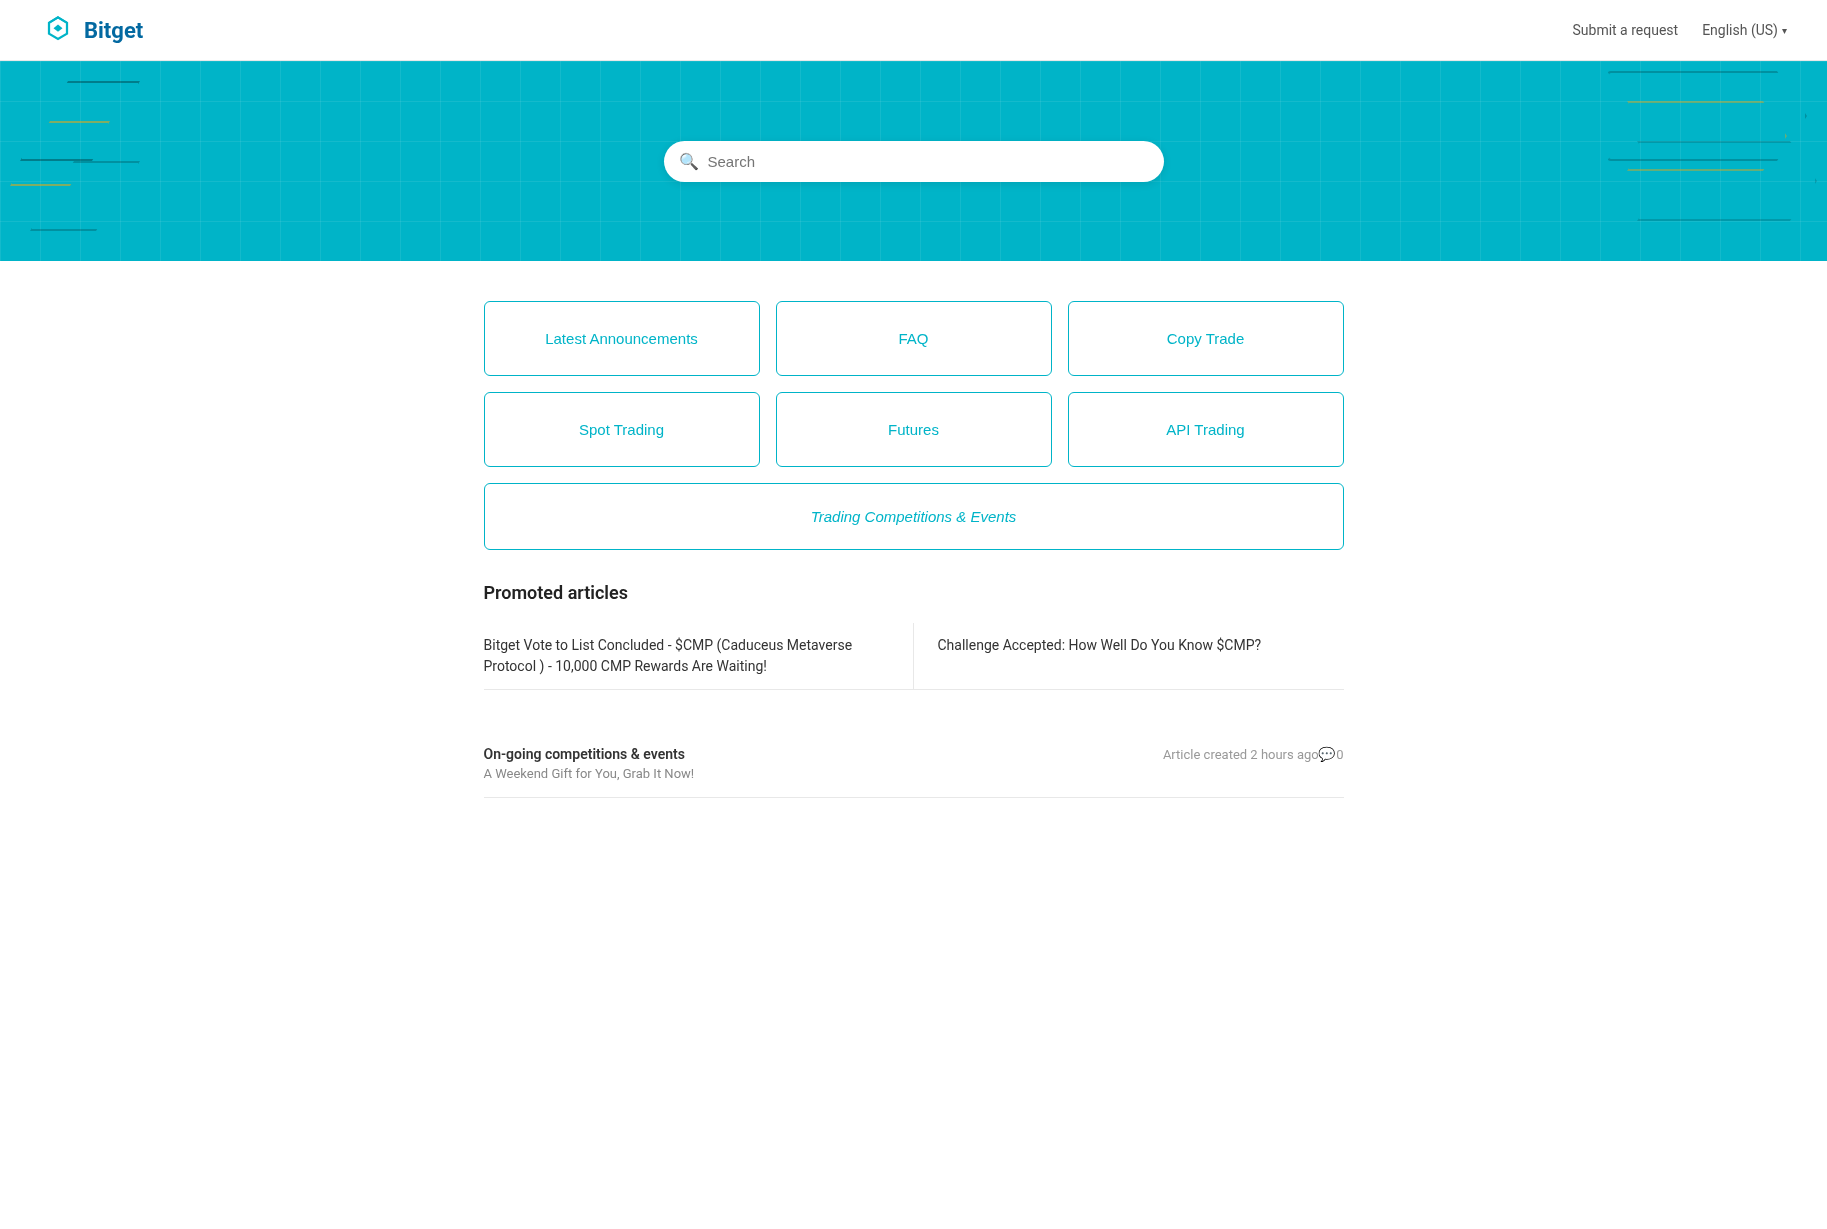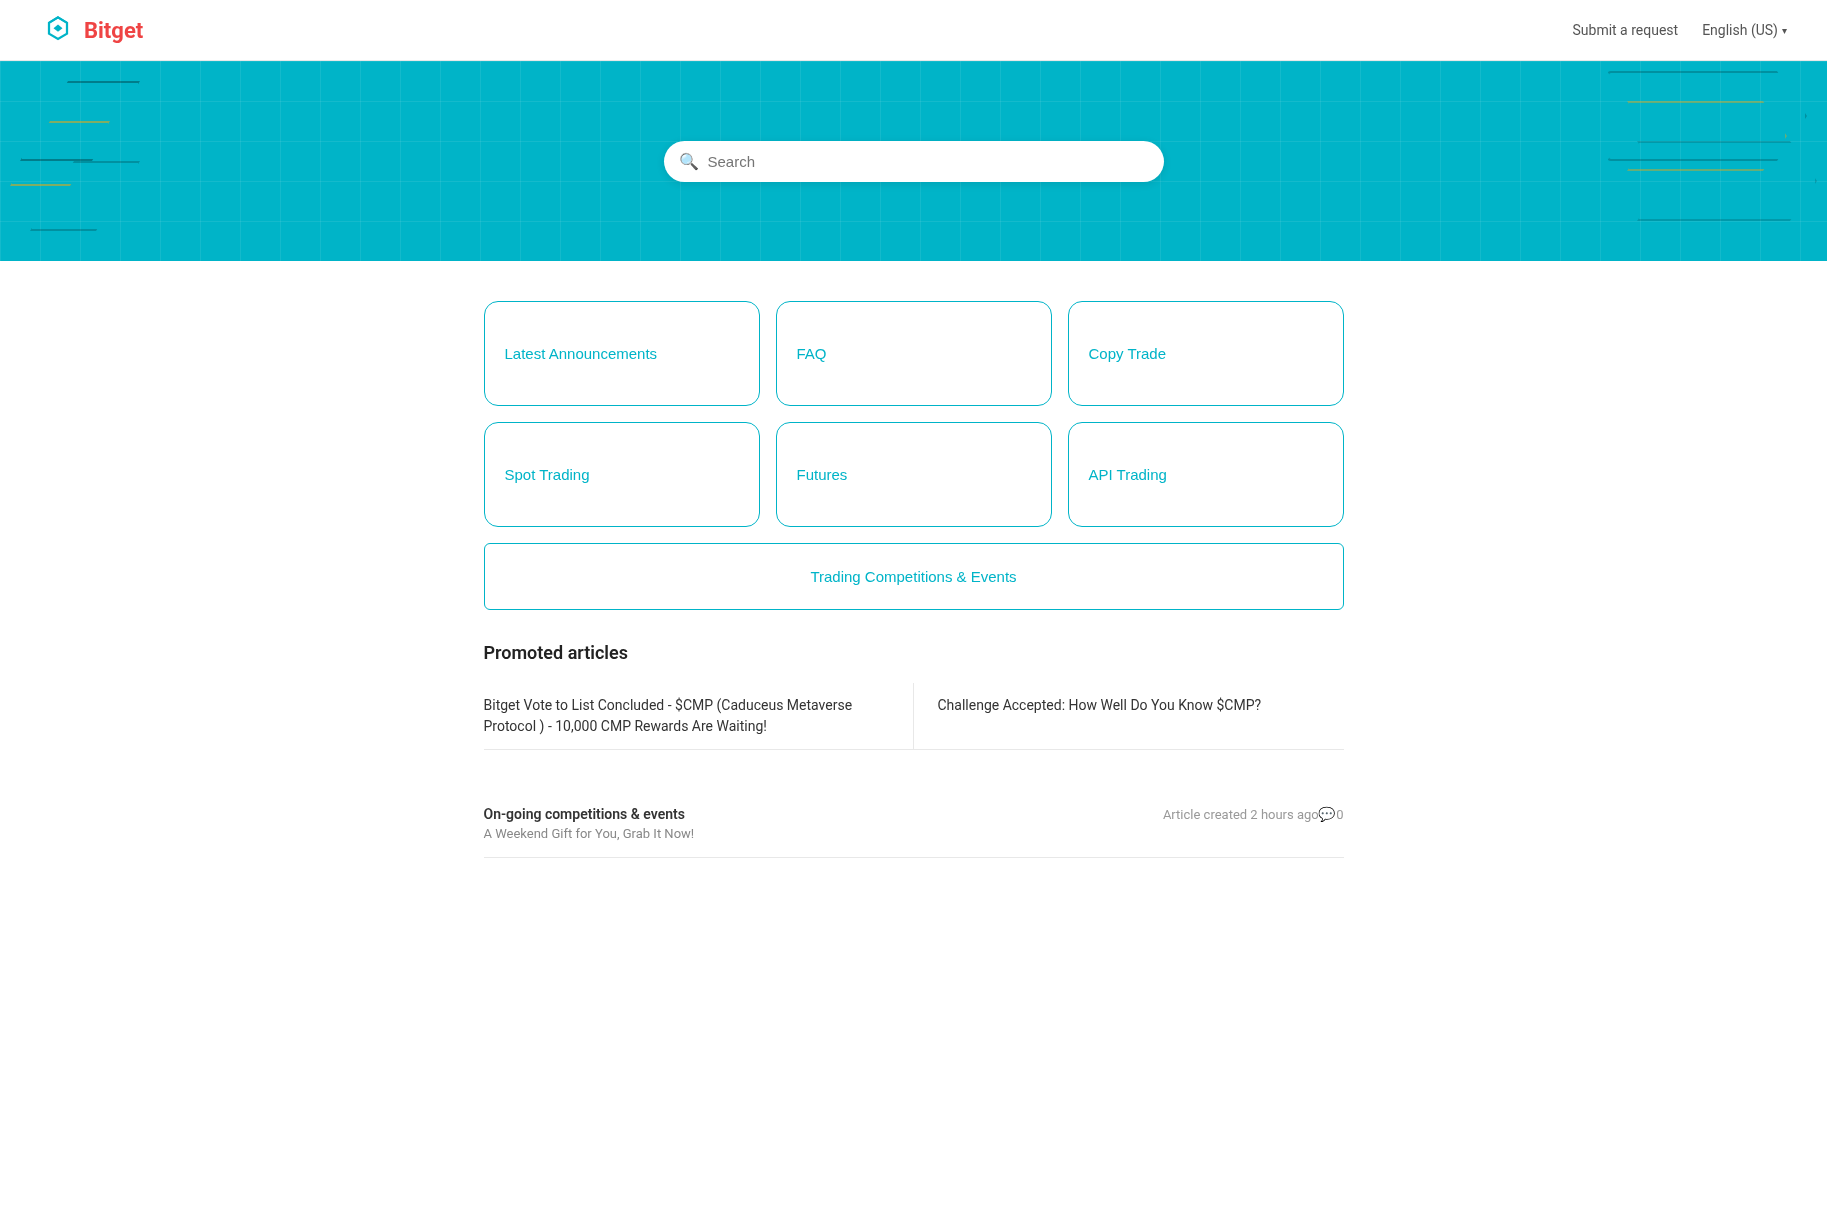--- a/index.html
+++ b/index.html
@@ -19,21 +19,21 @@
       align-items: center;
       gap: 8px;
     }
     .logo-icon {
       width: 36px;
       height: 36px;
     }
     .logo-text {
       font-size: 22px;
       font-weight: 700;
-      color: #ef4444;
+      color: #0369a1;
     }
     .header-right {
       display: flex;
       align-items: center;
       gap: 24px;
     }
     .submit-request {
       font-size: 14px;
       color: #555;
       cursor: pointer;
@@ -188,41 +188,42 @@
 
     
     .category-grid {
       display: grid;
       grid-template-columns: repeat(3, 1fr);
       gap: 16px;
       margin-bottom: 16px;
     }
     .category-btn {
       border: 1.5px solid #00b4c8;
-      border-radius: 14px;
-      padding: 43px 20px;
-      text-align: left;
+      border-radius: 6px;
+      padding: 28px 20px;
+      text-align: center;
       background: #fff;
       color: #00b4c8;
       font-size: 15px;
       cursor: pointer;
       transition: background 0.2s;
     }
     .full-width-btn {
       border: 1.5px solid #00b4c8;
       border-radius: 6px;
       padding: 24px 20px;
       text-align: center;
       background: #fff;
       color: #00b4c8;
       font-size: 15px;
       cursor: pointer;
       width: 100%;
       margin-bottom: 32px;
       transition: background 0.2s;
+      font-style: italic;
     }
 
     
     .section-title {
       font-size: 18px;
       font-weight: 600;
       color: #222;
       margin-bottom: 20px;
     }
     .articles-grid {

